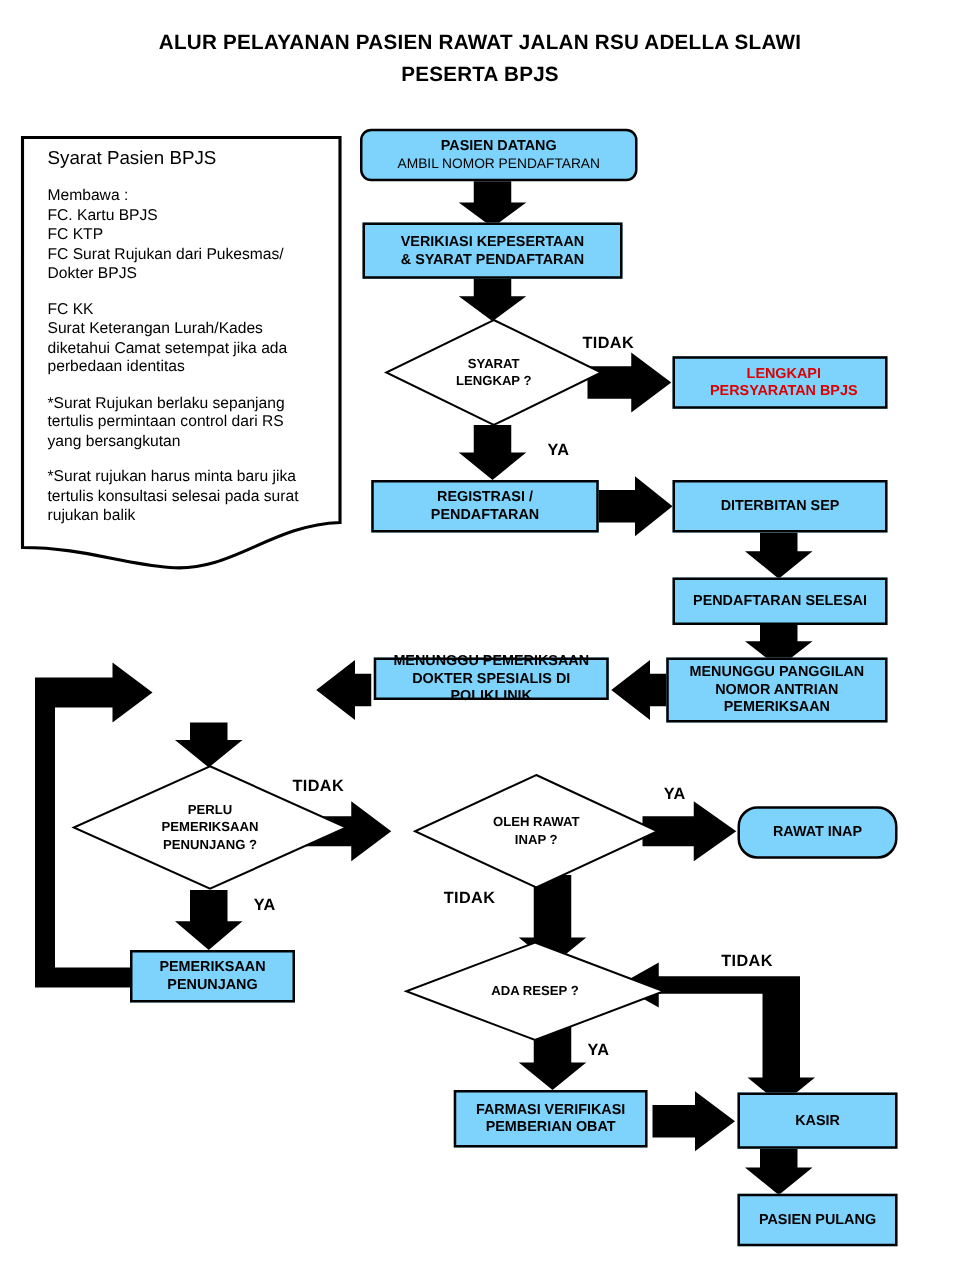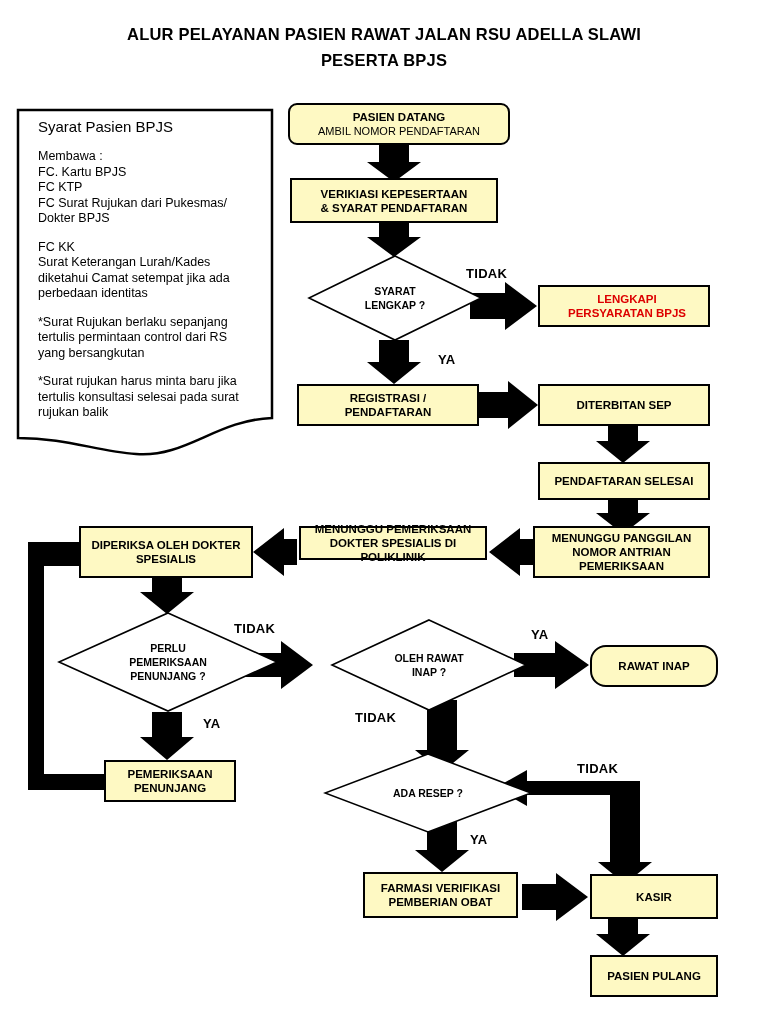--- a/index.html
+++ b/index.html
@@ -24,21 +24,21 @@
   #note-content{
     position:absolute;left:0;top:0;width:258px;height:348px;
     box-sizing:border-box;padding:10px 16px 0 22px;
   }
   #note-title{font-size:15px;margin-bottom:14px;}
   .note-block{font-size:12.5px;line-height:15.5px;margin-bottom:13px;white-space:pre-line;}
 
   
   .node{
     position:absolute;box-sizing:border-box;
-    border:2px solid #000;background:#fef9c3;
+    border:2px solid #000;background:#7dd3fc;
     display:flex;align-items:center;justify-content:center;
     text-align:center;font-weight:bold;font-size:11.5px;line-height:14px;
     padding:2px 4px;
   }
   .node.rounded{border-radius:9px;}
   .node.red{color:#DD0000;padding-left:10px;}
   .node .sub{font-weight:normal;font-size:11px;display:block;}
   .node .ttl{display:block;}
 
   
@@ -161,22 +161,20 @@
   <div class="node" style="left:538px;top:462px;width:172px;height:38px;">PENDAFTARAN SELESAI</div>
 
   <div class="node" style="left:533px;top:526px;width:177px;height:52px;white-space:pre-line;">MENUNGGU PANGGILAN
 NOMOR ANTRIAN
 PEMERIKSAAN</div>
 
   <div class="node" style="left:299px;top:526px;width:188px;height:34px;white-space:pre-line;">MENUNGGU PEMERIKSAAN
 DOKTER SPESIALIS DI
 POLIKLINIK</div>
 
-  <div class="node" style="left:79px;top:526px;width:174px;height:52px;white-space:pre-line;">DIPERIKSA OLEH DOKTER
-SPESIALIS</div>
 
   <div class="diamond" style="left:57px;top:611px;width:222px;height:102px;">
     <svg width="222" height="102" viewBox="0 0 222 102">
       <polygon points="111,2 220,51 111,100 2,51" fill="#ffffff" stroke="#000000" stroke-width="1.6"></polygon>
     </svg>
     <div class="dlabel">PERLU
 PEMERIKSAAN
 PENUNJANG ?</div>
   </div>
 

